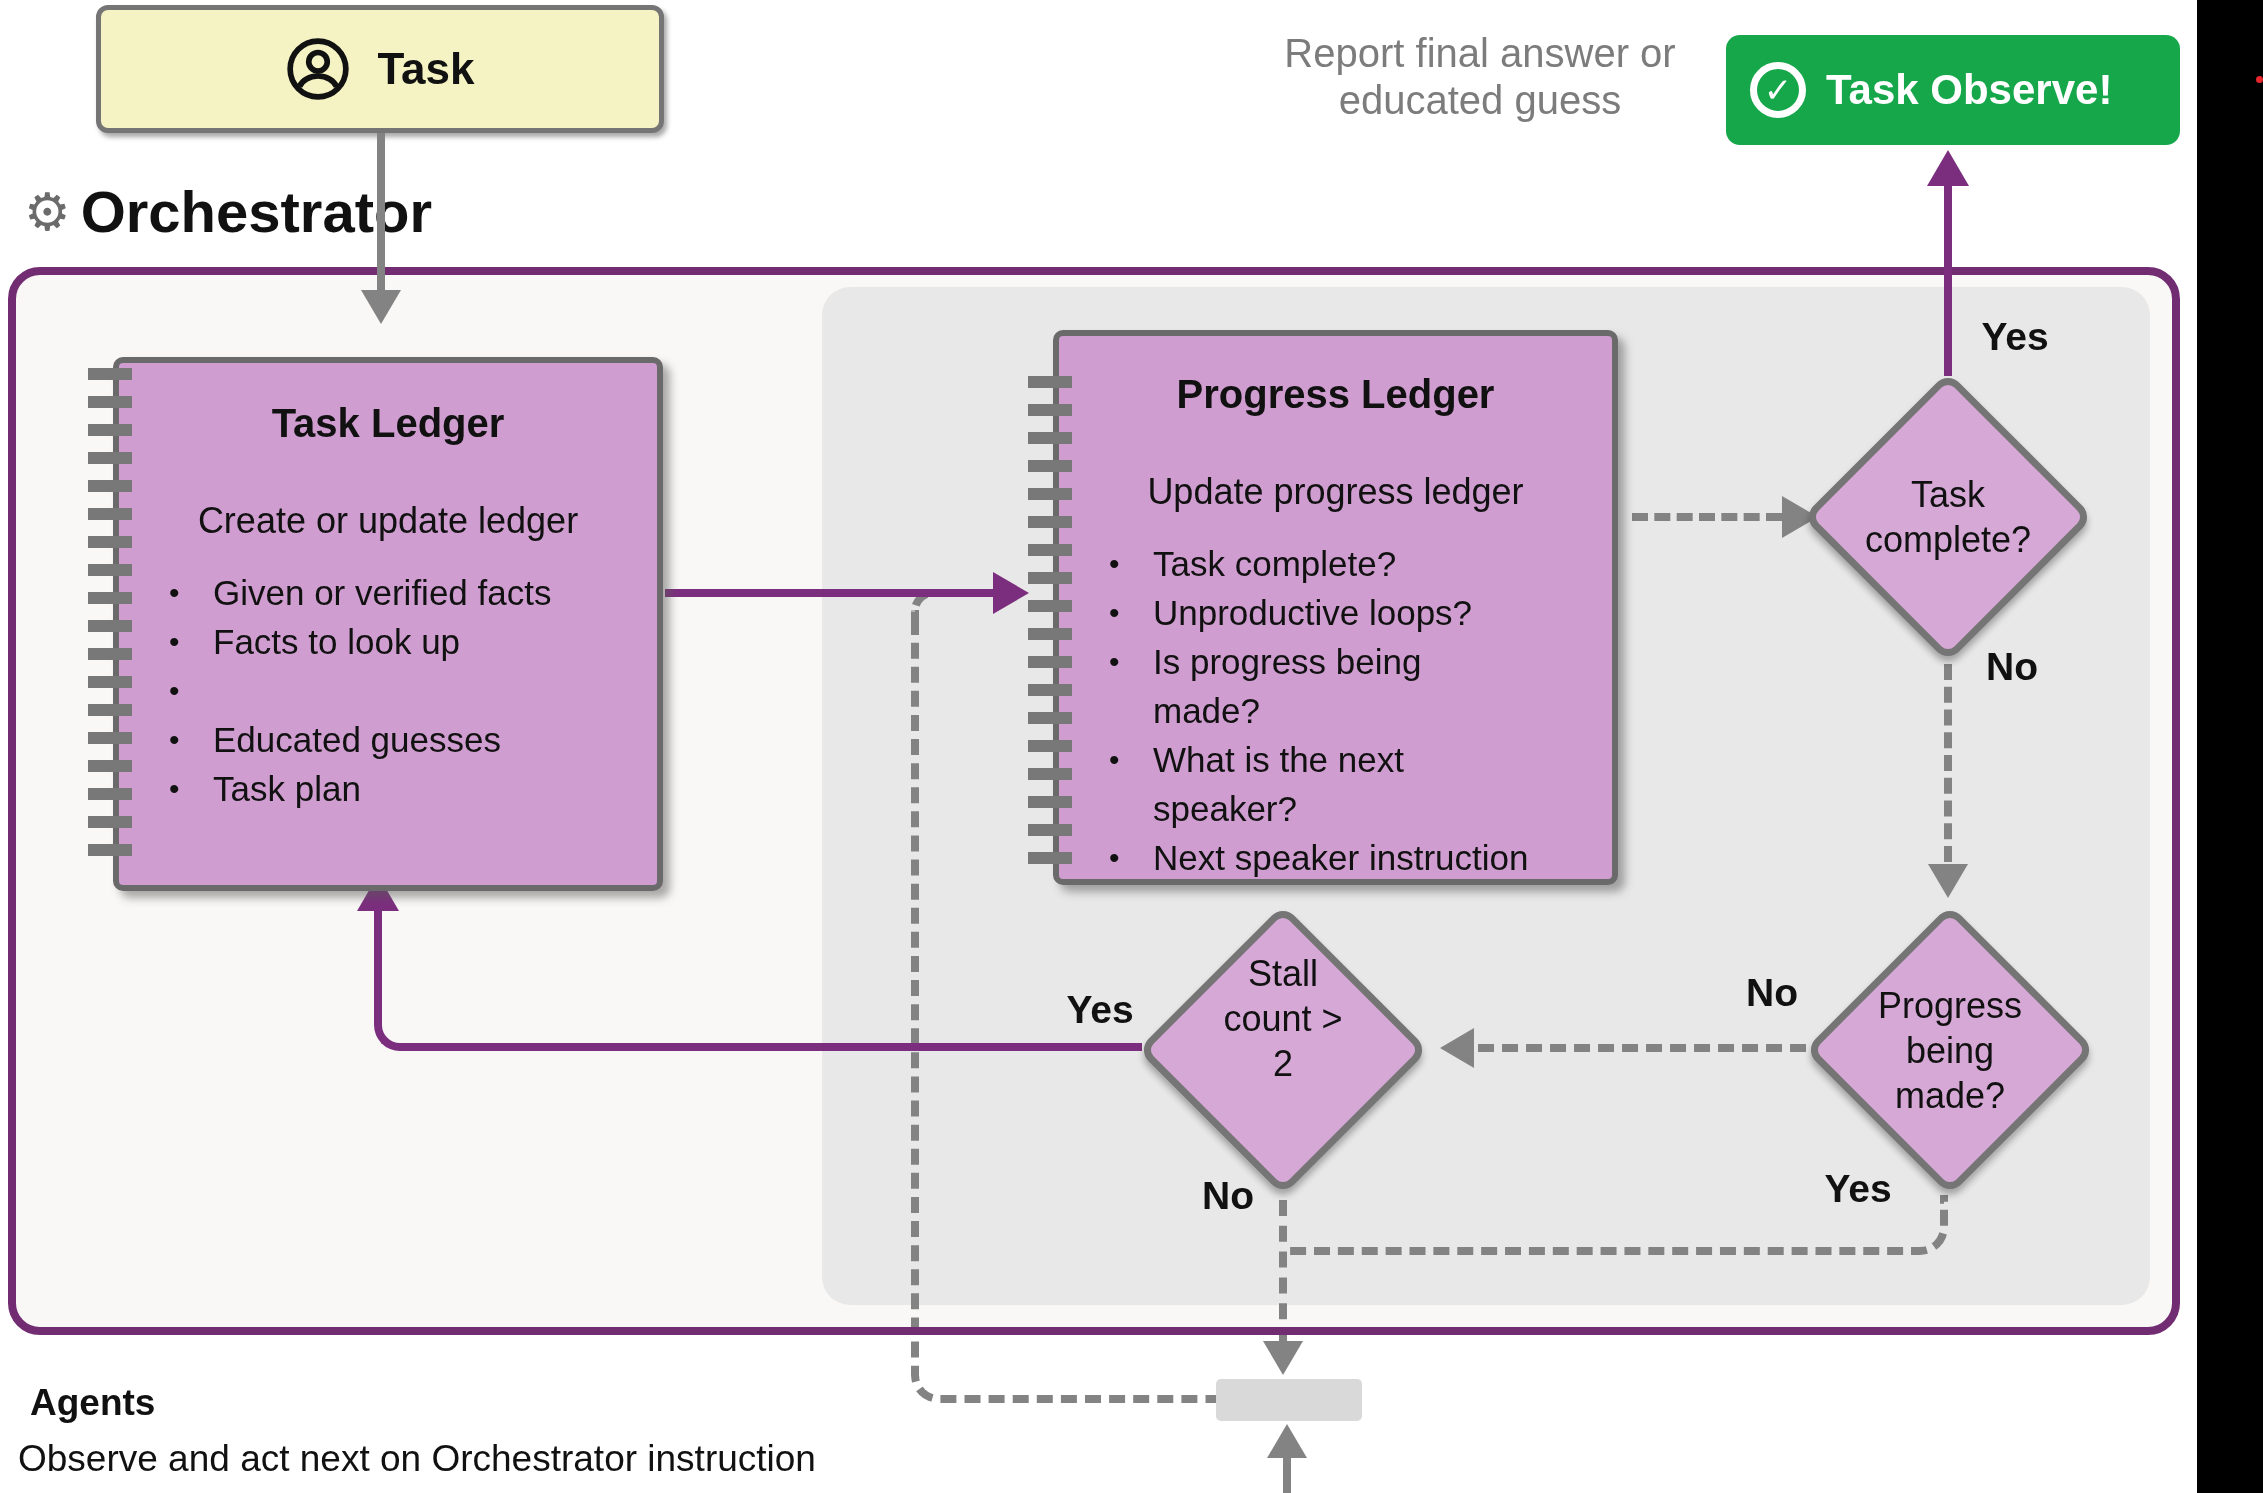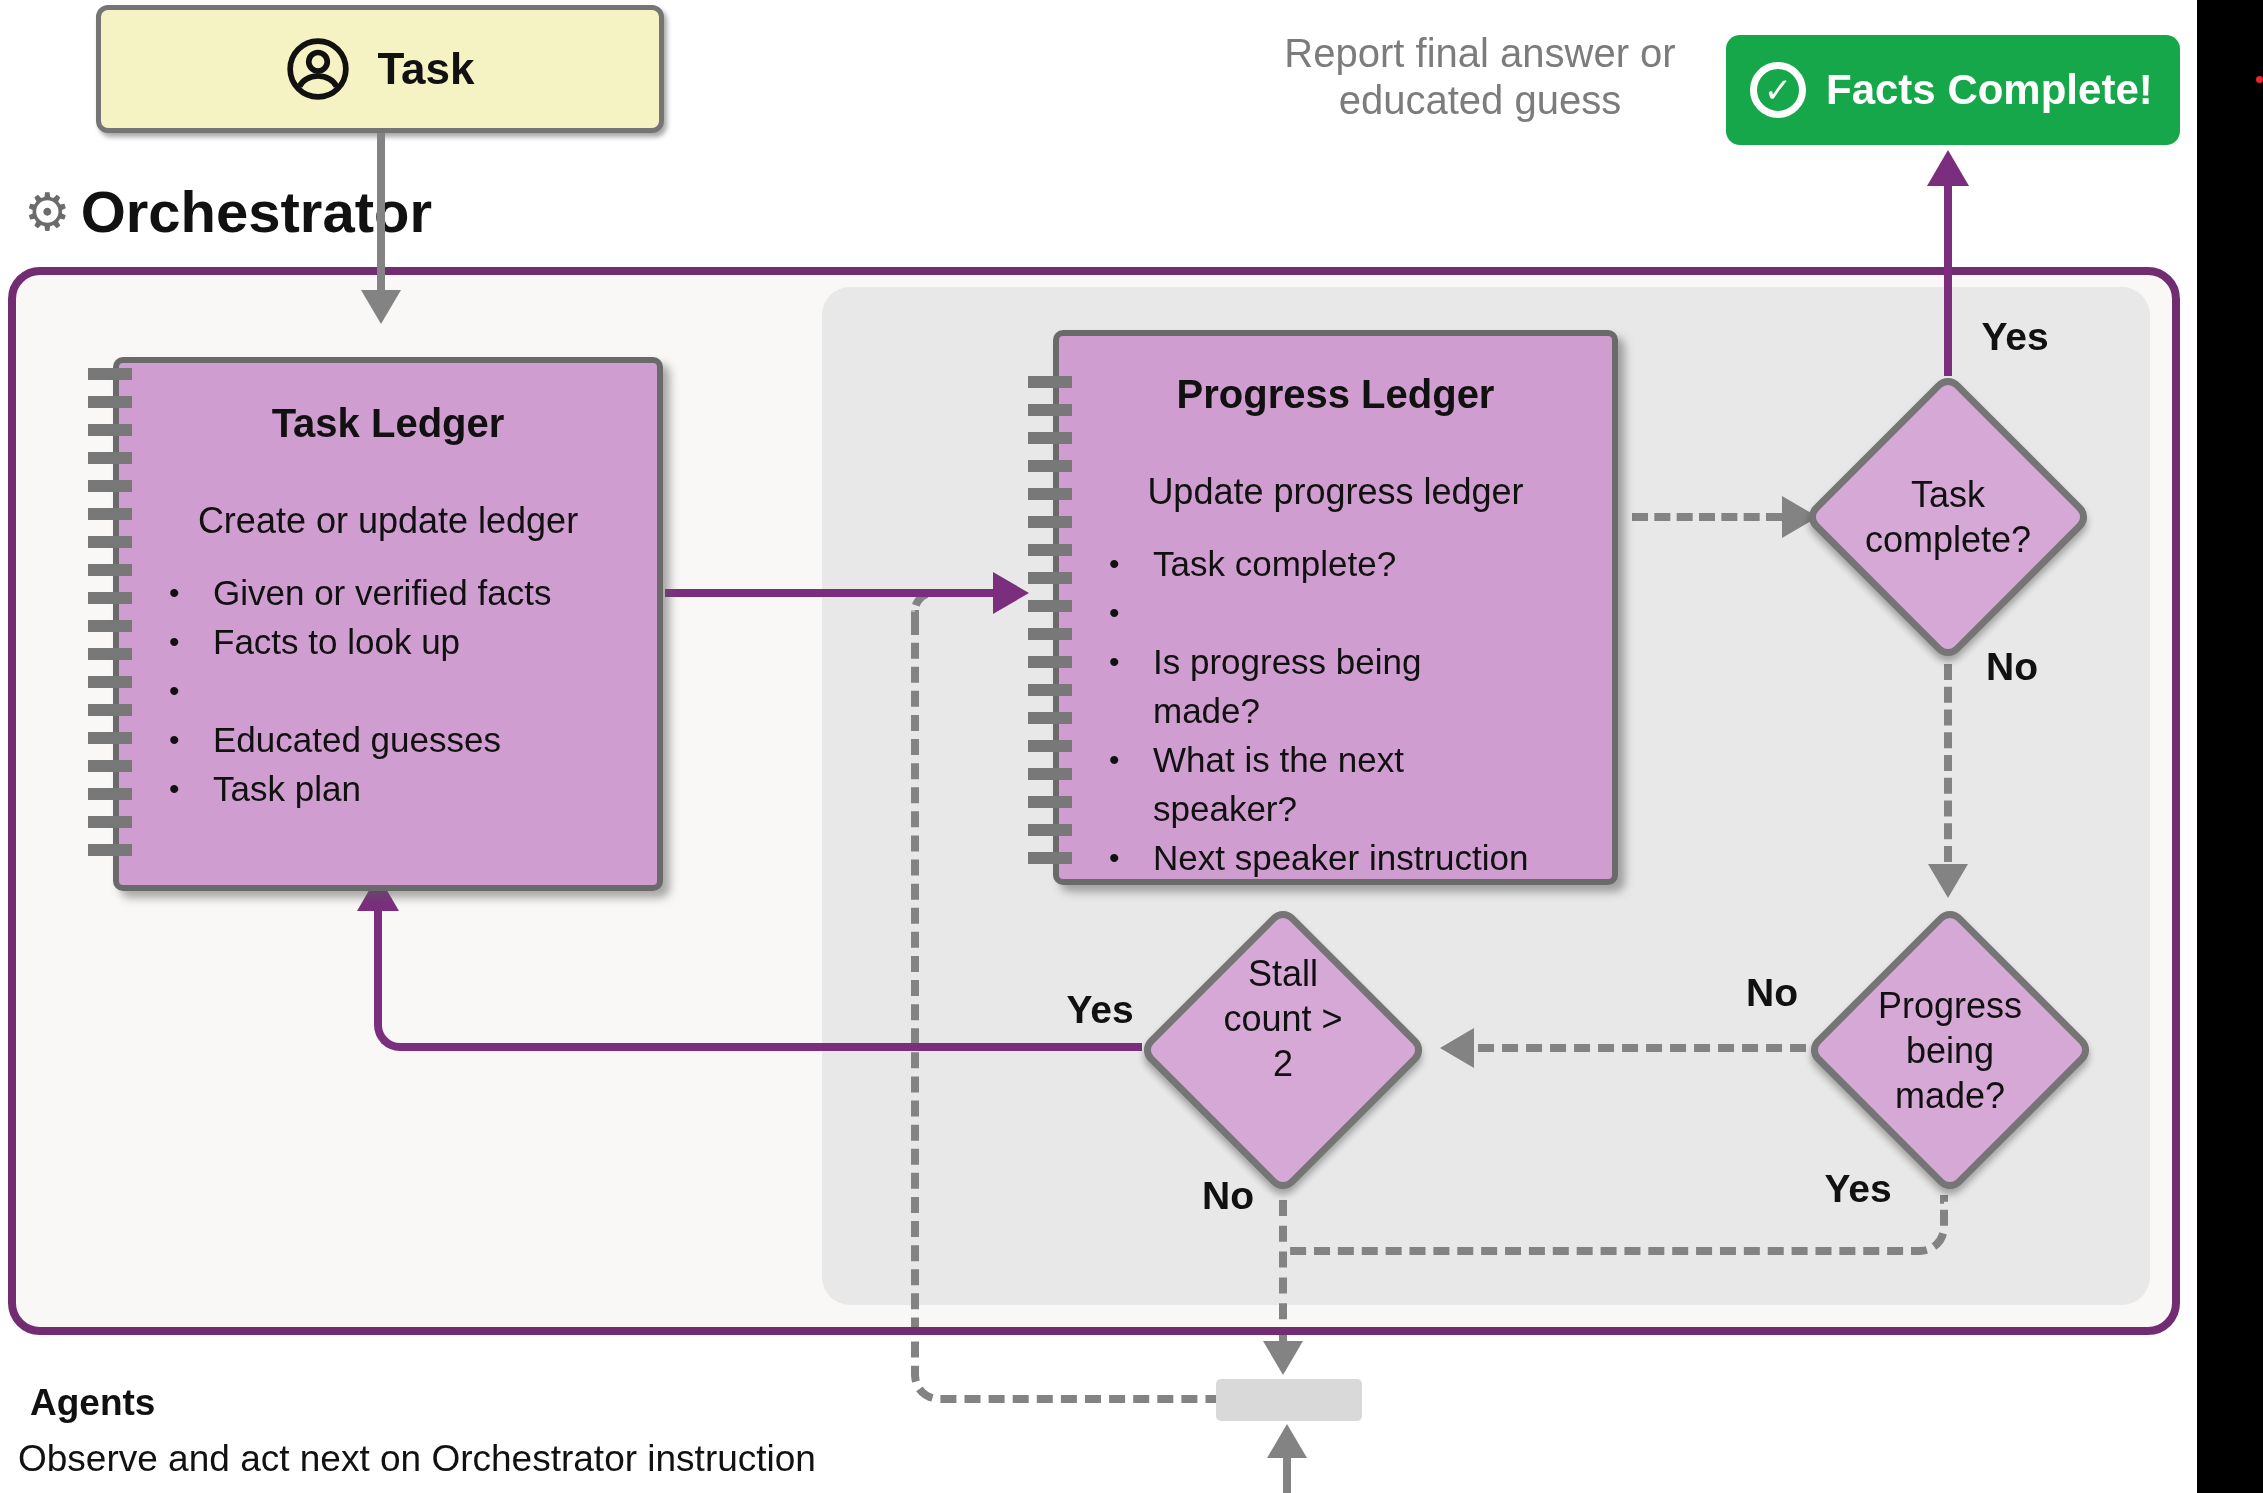--- a/index.html
+++ b/index.html
@@ -177,21 +177,21 @@
         <div class="bullet-item"><span class="dot">•</span><span class="btext">Task plan</span></div>
       </div>
   </div>
   <div class="abs spiral spiral-task"></div>
 
   <div class="abs notebook nb-prog">
     <div class="nb-title">Progress Ledger</div>
     <div class="nb-sub">Update progress ledger</div>
     <div class="nb-list">
         <div class="bullet-item"><span class="dot">•</span><span class="btext">Task complete?</span></div>
-        <div class="bullet-item"><span class="dot">•</span></div>
+        <div class="bullet-item"><span class="dot">•</span><span class="btext">Unproductive loops?</span></div>
         <div class="bullet-item"><span class="dot">•</span><span class="btext">Is progress being
 made?</span></div>
         <div class="bullet-item"><span class="dot">•</span><span class="btext">What is the next
 speaker?</span></div>
         <div class="bullet-item"><span class="dot">•</span><span class="btext">Next speaker instruction</span></div>
       </div>
   </div>
   <div class="abs spiral spiral-prog"></div>
 
   <div class="abs diamond" style="left:1845px;top:414px;"></div>
@@ -212,21 +212,21 @@
   <div class="abs yn" style="left:1962px;top:645px;">No</div>
   <div class="abs yn" style="left:1722px;top:971px;">No</div>
   <div class="abs yn" style="left:1808px;top:1167px;">Yes</div>
   <div class="abs yn" style="left:1050px;top:988px;">Yes</div>
   <div class="abs yn" style="left:1178px;top:1174px;">No</div>
 
   <div class="abs report-text">Report final answer or
 educated guess</div>
   <div class="abs green-box">
     <span class="check-circle">✓</span>
-    <span class="green-label">Facts Complete!</span>
+    <span class="green-label">Task Observe!</span>
   </div>
 
   <div class="abs agent-rect"></div>
 
   <div class="abs agents-title">Agents</div>
   <div class="abs agents-sub">Observe and act next on Orchestrator instruction</div>
 
 </div>
 
 </body></html>

